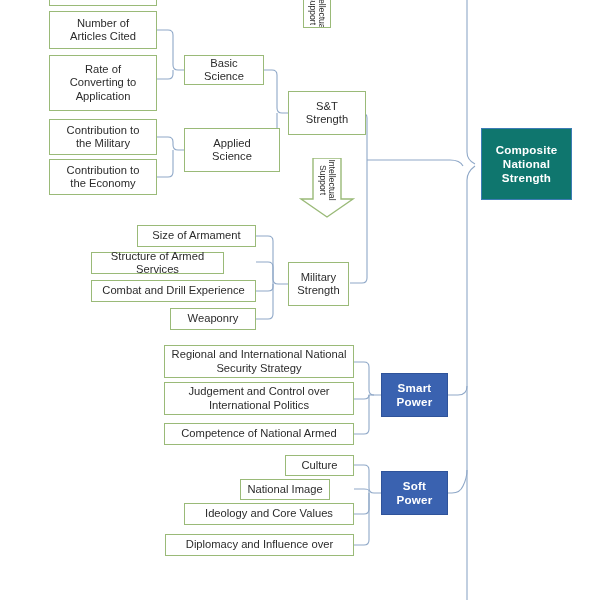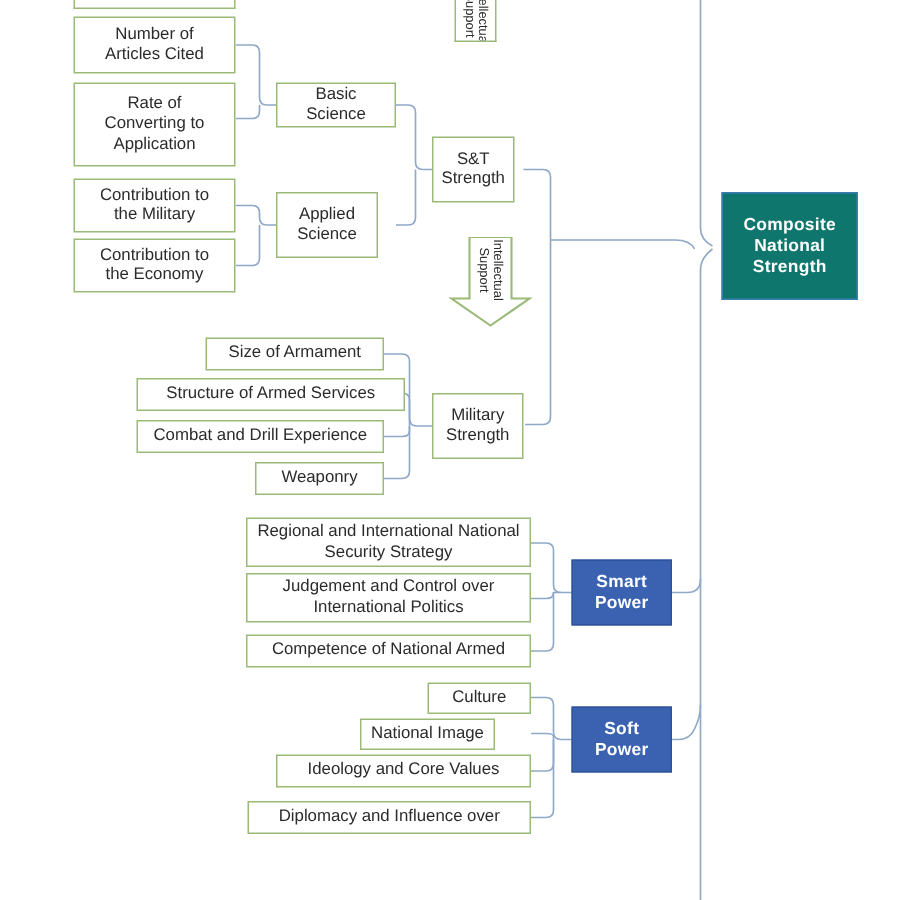--- a/index.html
+++ b/index.html
@@ -146,25 +146,25 @@
   </div>
 
   <div class="node" style="left:49px; top:159px; width:108px; height:36px;">
     <span>Contribution to<br>the Economy</span>
   </div>
 
   <div class="node" style="left:184px; top:55px; width:80px; height:30px;">
     <span>Basic Science</span>
   </div>
 
-  <div class="node" style="left:184px; top:128px; width:68px; height:44px;">
+  <div class="node" style="left:184px; top:128px; width:96px; height:44px;">
     <span>Applied<br>Science</span>
   </div>
 
-  <div class="node" style="left:288px; top:91px; width:55px; height:44px;">
+  <div class="node" style="left:288px; top:91px; width:78px; height:44px;">
     <span>S&amp;T<br>Strength</span>
   </div>
 
   <div class="rot-box" style="left:303px; top:-8px; width:28px; height:36px;">
     <div class="rot-text" style="transform:translate(-50%,-50%) rotate(90deg);">
       <span>Intellectual</span><br>
       <span>Support</span>
     </div>
   </div>
 
@@ -175,21 +175,21 @@
     <div class="arrow-label" style="left:31px; top:22px; transform:translate(-50%,-50%) rotate(90deg);">
       <span>Intellectual</span><br>
       <span>Support</span>
     </div>
   </div>
 
   <div class="node" style="left:137px; top:225px; width:119px; height:22px;">
     <span>Size of Armament</span>
   </div>
 
-  <div class="node" style="left:91px; top:252px; width:179px; height:22px;">
+  <div class="node" style="left:91px; top:252px; width:133px; height:22px;">
     <span>Structure of Armed Services</span>
   </div>
 
   <div class="node" style="left:91px; top:280px; width:165px; height:22px;">
     <span>Combat and Drill Experience</span>
   </div>
 
   <div class="node" style="left:170px; top:308px; width:86px; height:22px;">
     <span>Weaponry</span>
   </div>

